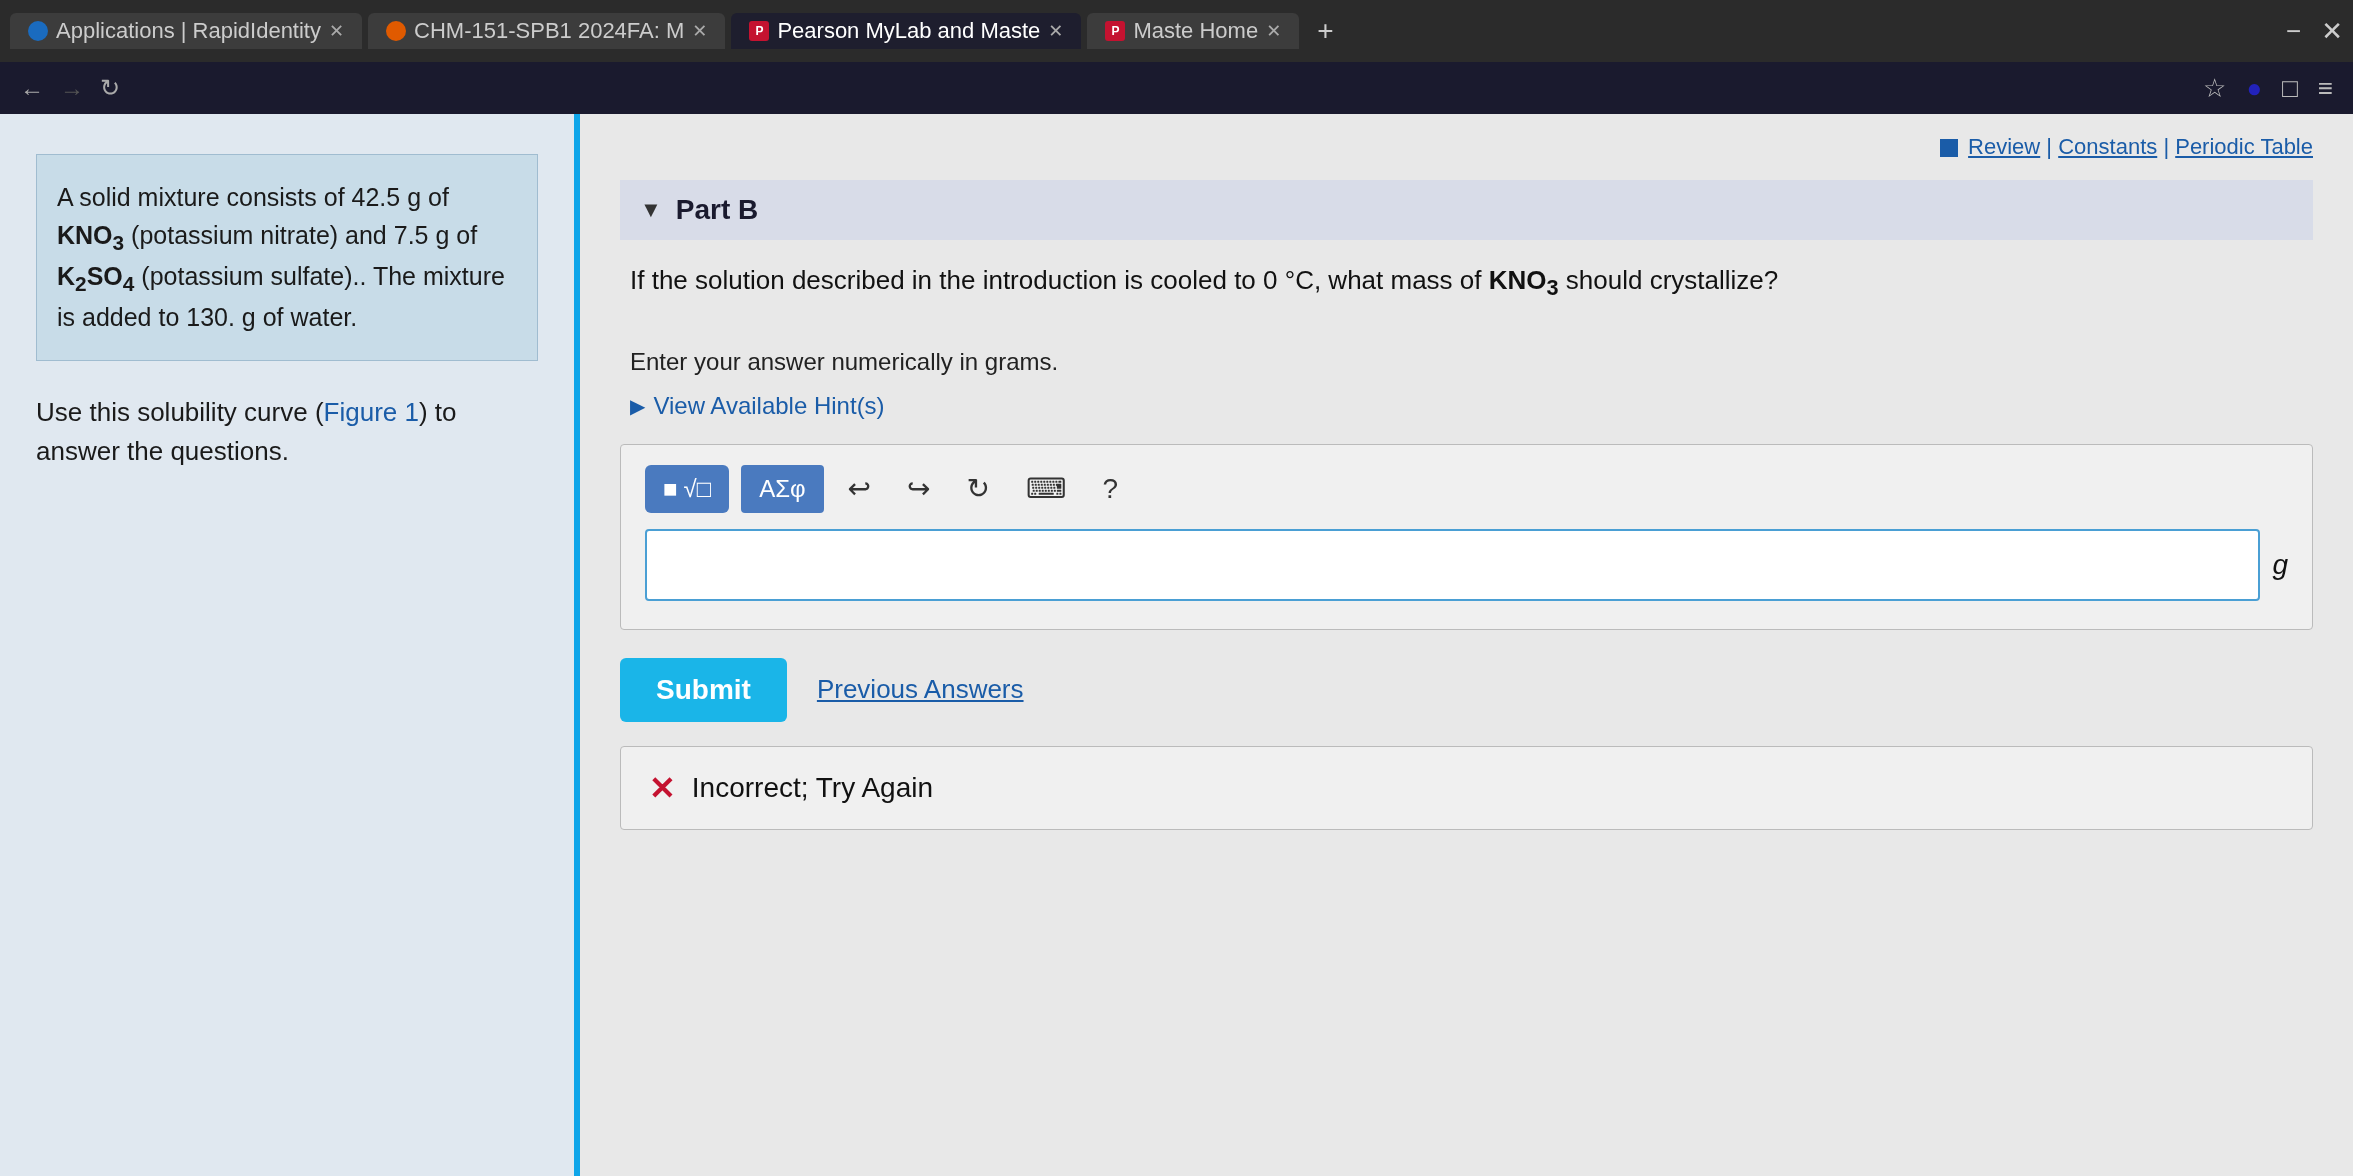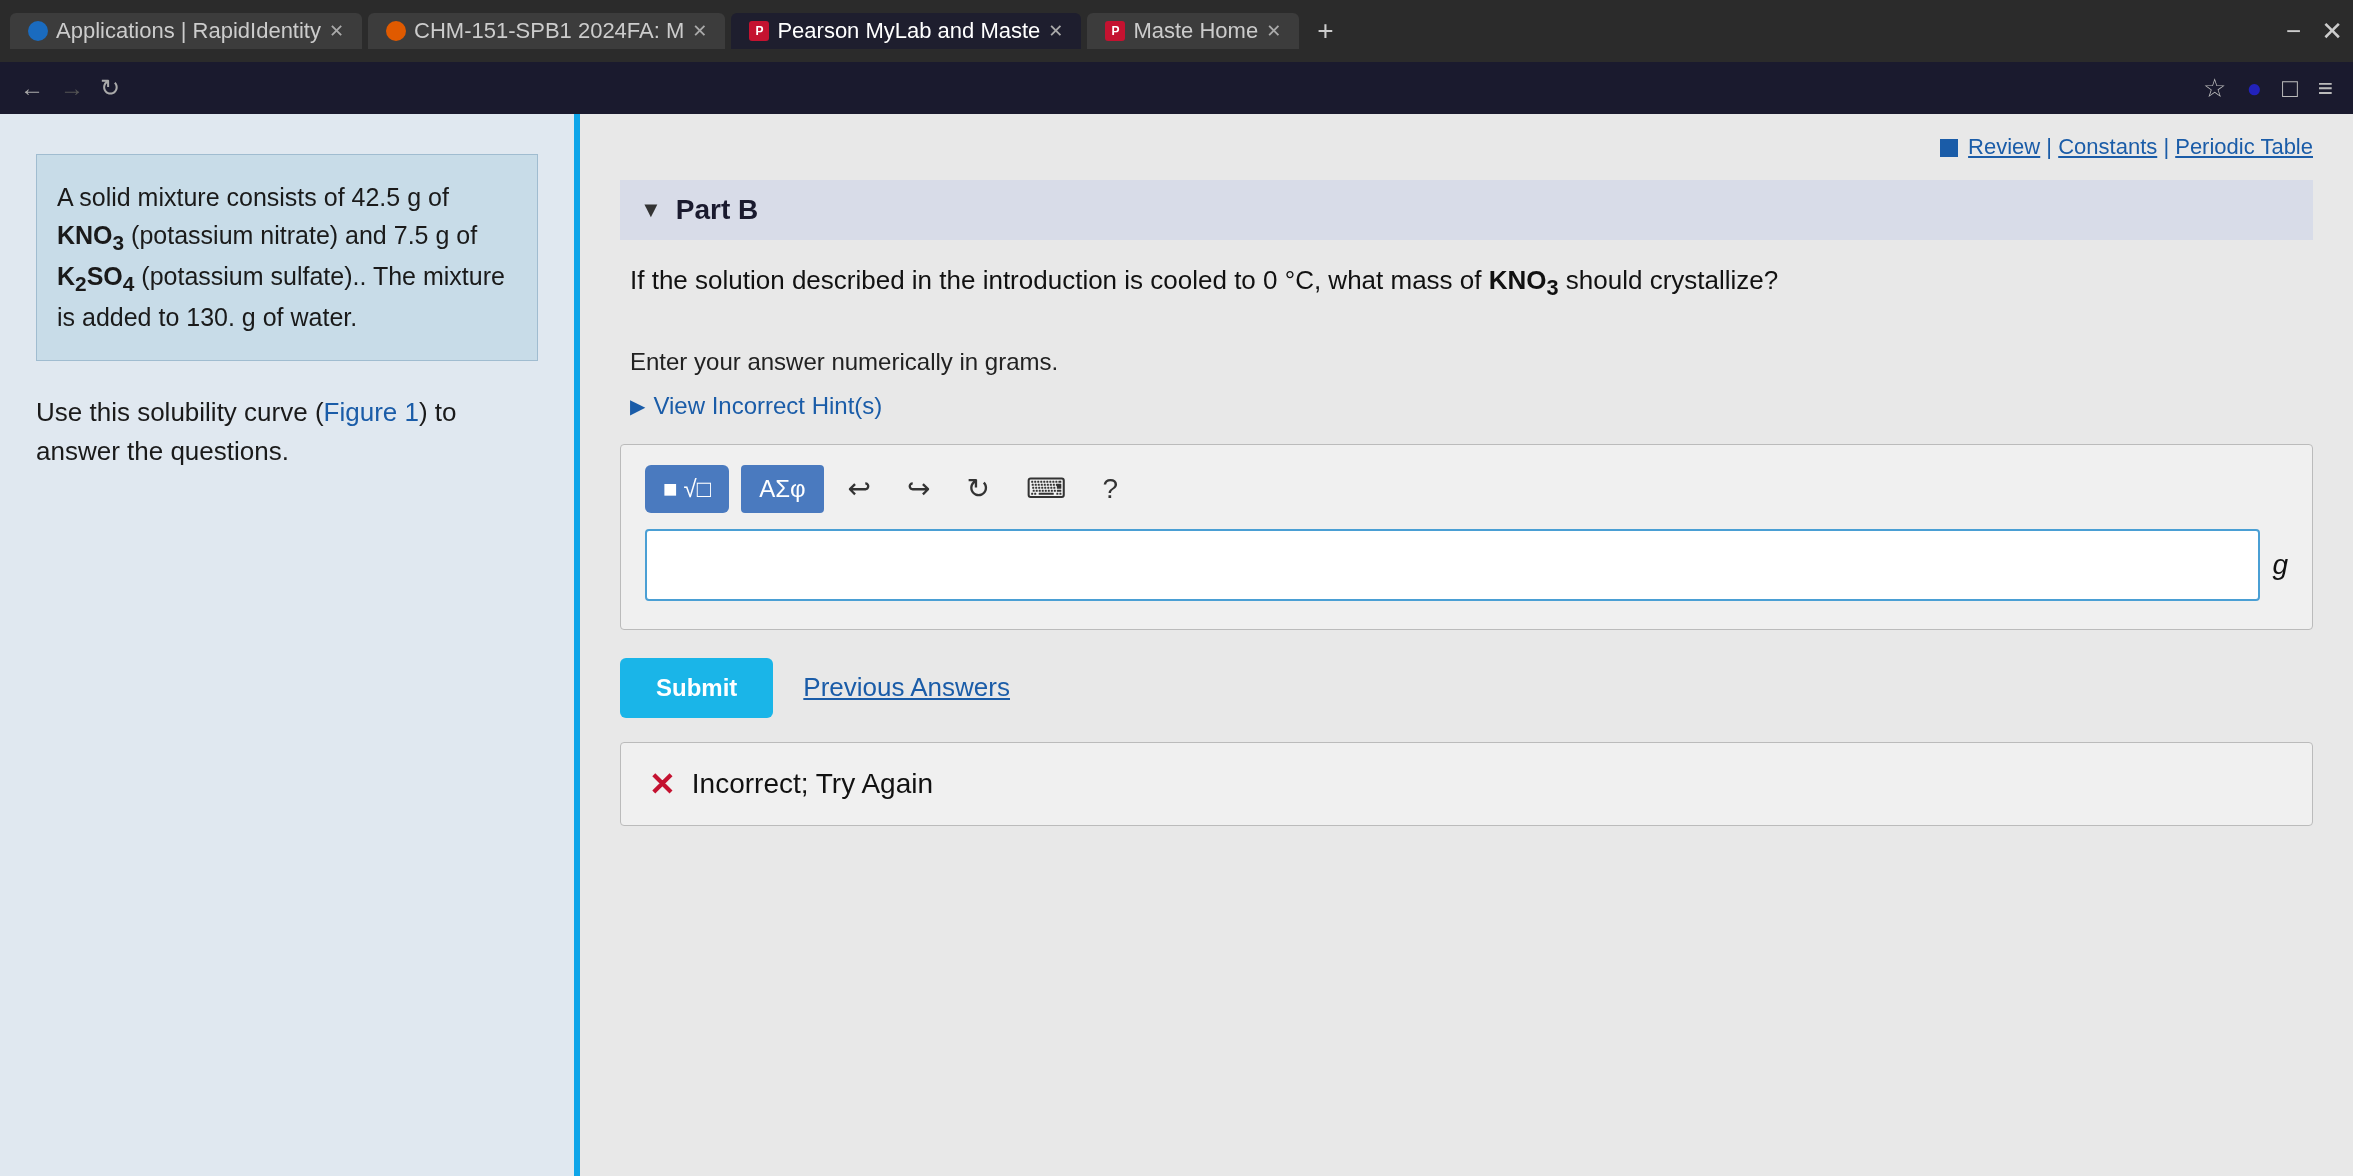--- a/index.html
+++ b/index.html
@@ -267,21 +267,21 @@
       align-items: center;
       gap: 30px;
       margin-bottom: 24px;
     }
     .submit-btn {
       background: #1ab5e8;
       color: white;
       border: none;
       border-radius: 6px;
       padding: 16px 36px;
-      font-size: 24px;
+      font-size: 28px;
       font-weight: bold;
       cursor: pointer;
     }
     .prev-answers-link {
       color: #1a5ca8;
       font-size: 26px;
       text-decoration: underline;
       cursor: pointer;
     }
 
@@ -379,21 +379,21 @@
       <span class="part-title">Part B</span>
     </div>
 
     <p class="question-text">
       If the solution described in the introduction is cooled to 0 °C, what mass of <strong>KNO<sub>3</sub></strong> should crystallize?
     </p>
     <p class="question-sub">Enter your answer numerically in grams.</p>
 
     <div class="hint-link">
       <span class="hint-arrow">▶</span>
-      <span>View Incorrect Hint(s)</span>
+      <span>View Available Hint(s)</span>
     </div>
 
     <div class="answer-box">
 
       <div class="toolbar">
         <button class="toolbar-btn">
           <span>■</span>
           <span>√□</span>
         </button>
         <button class="toolbar-btn-math">ΑΣφ</button>

